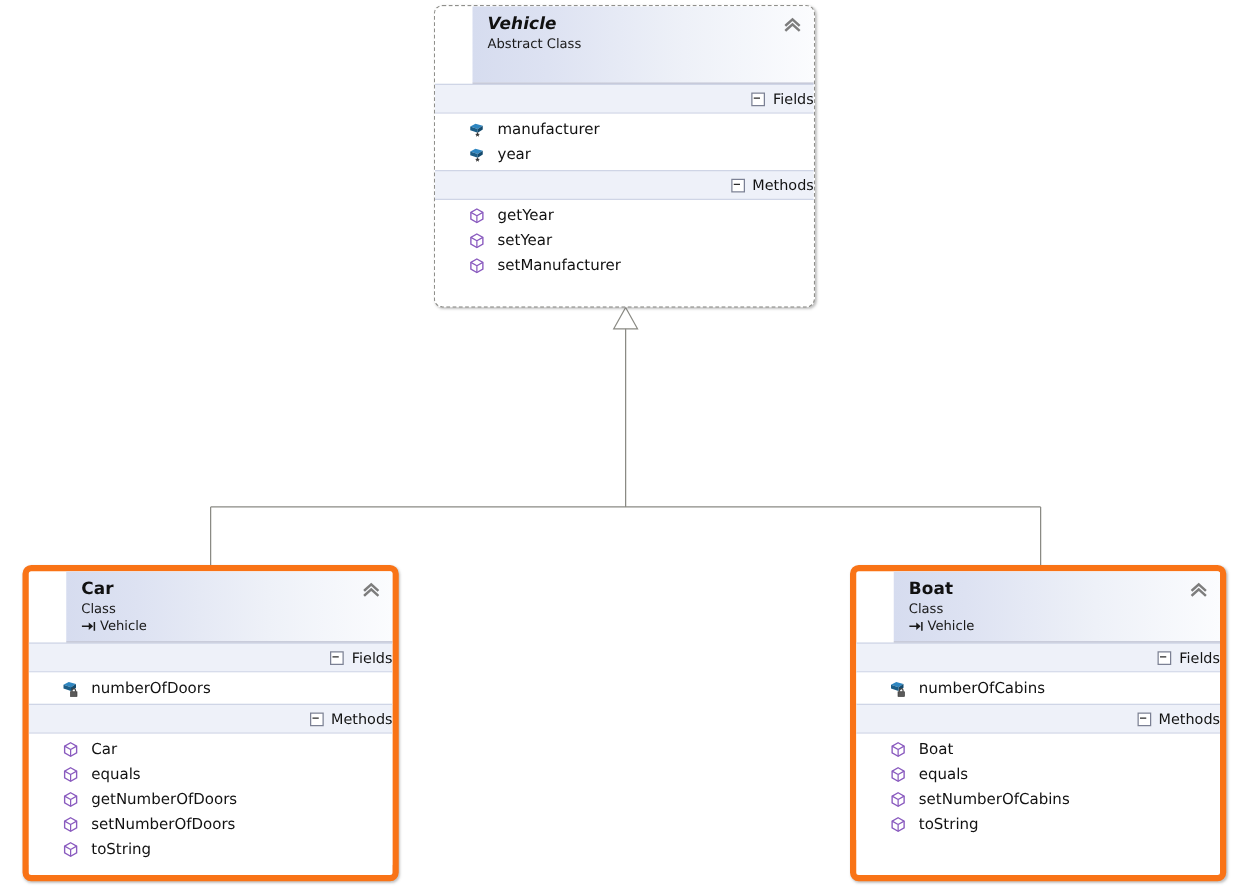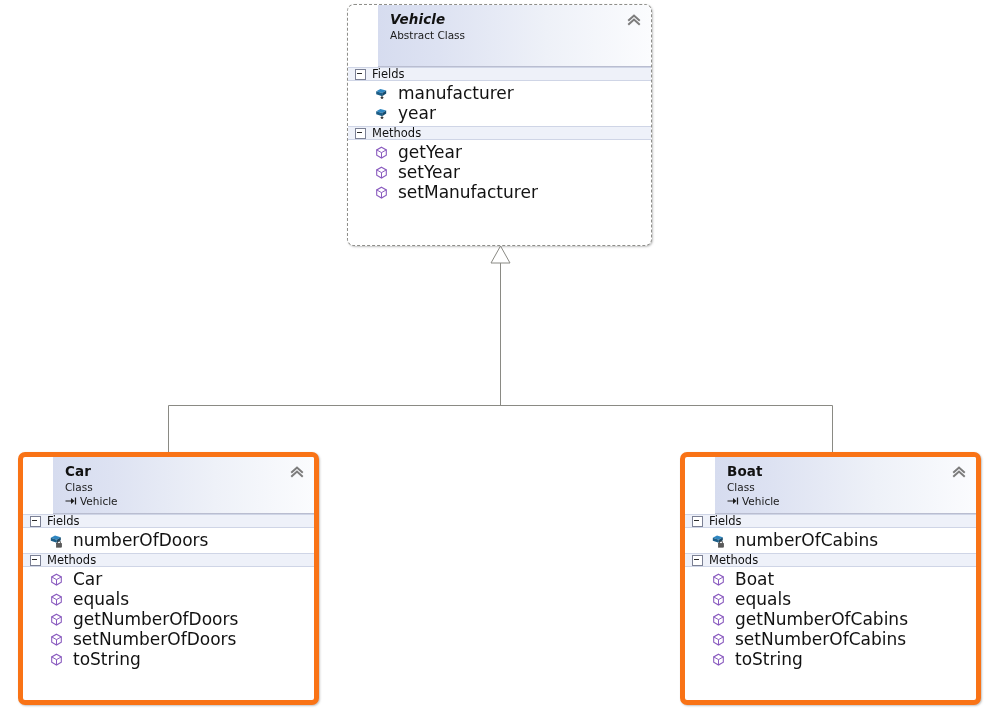--- a/index.html
+++ b/index.html
@@ -99,26 +99,27 @@
     height: 14px;
     cursor: pointer;
   }
   .collapse-chevron svg { display: block; }
 
   
   .compartment-header {
     background: #eef1f9;
     border-top: 1px solid #cfd5e6;
     border-bottom: 1px solid #cfd5e6;
-    height: 14px;
+    height: 24px;
     display: flex;
     align-items: center;
     padding-left: 7px;
     box-sizing: border-box;
     gap: 6px;
+    justify-content: flex-end;
   }
   .compartment-header:first-child { border-top: none; }
 
   .expander {
     width: 9px;
     height: 9px;
     border: 1px solid #7b8094;
     background: #ffffff;
     position: relative;
     flex: 0 0 auto;
@@ -156,21 +157,21 @@
 
   .member-icon {
     width: 15px;
     height: 15px;
     flex: 0 0 auto;
     position: relative;
   }
   .member-icon svg { display: block; }
 
   .member-name {
-    font-size: 17px;
+    font-size: 12px;
     color: #121212;
     line-height: 14px;
     white-space: nowrap;
   }
 </style>
 </head>
 <body>
 
 <div id="canvas">
 
@@ -425,29 +426,20 @@
         </span>
         <span class="member-name">equals</span>
       </div>
       <div class="member-row">
         <span class="member-icon">
           <svg width="15" height="15" viewBox="0 0 15 15">
             <path d="M7.5 2.2 L12.3 4.9 L12.3 10.3 L7.5 13.0 L2.7 10.3 L2.7 4.9 Z" fill="#ffffff" stroke="#8a5bbf" stroke-width="1.1"></path>
             <path d="M7.5 7.6 L12.3 4.9 M7.5 7.6 L2.7 4.9 M7.5 7.6 L7.5 13.0" stroke="#8a5bbf" stroke-width="1"></path>
           </svg>
         </span>
-        <span class="member-name">getNumberOfCabins</span>
-      </div>
-      <div class="member-row">
-        <span class="member-icon">
-          <svg width="15" height="15" viewBox="0 0 15 15">
-            <path d="M7.5 2.2 L12.3 4.9 L12.3 10.3 L7.5 13.0 L2.7 10.3 L2.7 4.9 Z" fill="#ffffff" stroke="#8a5bbf" stroke-width="1.1"></path>
-            <path d="M7.5 7.6 L12.3 4.9 M7.5 7.6 L2.7 4.9 M7.5 7.6 L7.5 13.0" stroke="#8a5bbf" stroke-width="1"></path>
-          </svg>
-        </span>
         <span class="member-name">setNumberOfCabins</span>
       </div>
       <div class="member-row">
         <span class="member-icon">
           <svg width="15" height="15" viewBox="0 0 15 15">
             <path d="M7.5 2.2 L12.3 4.9 L12.3 10.3 L7.5 13.0 L2.7 10.3 L2.7 4.9 Z" fill="#ffffff" stroke="#8a5bbf" stroke-width="1.1"></path>
             <path d="M7.5 7.6 L12.3 4.9 M7.5 7.6 L2.7 4.9 M7.5 7.6 L7.5 13.0" stroke="#8a5bbf" stroke-width="1"></path>
           </svg>
         </span>
         <span class="member-name">toString</span>

